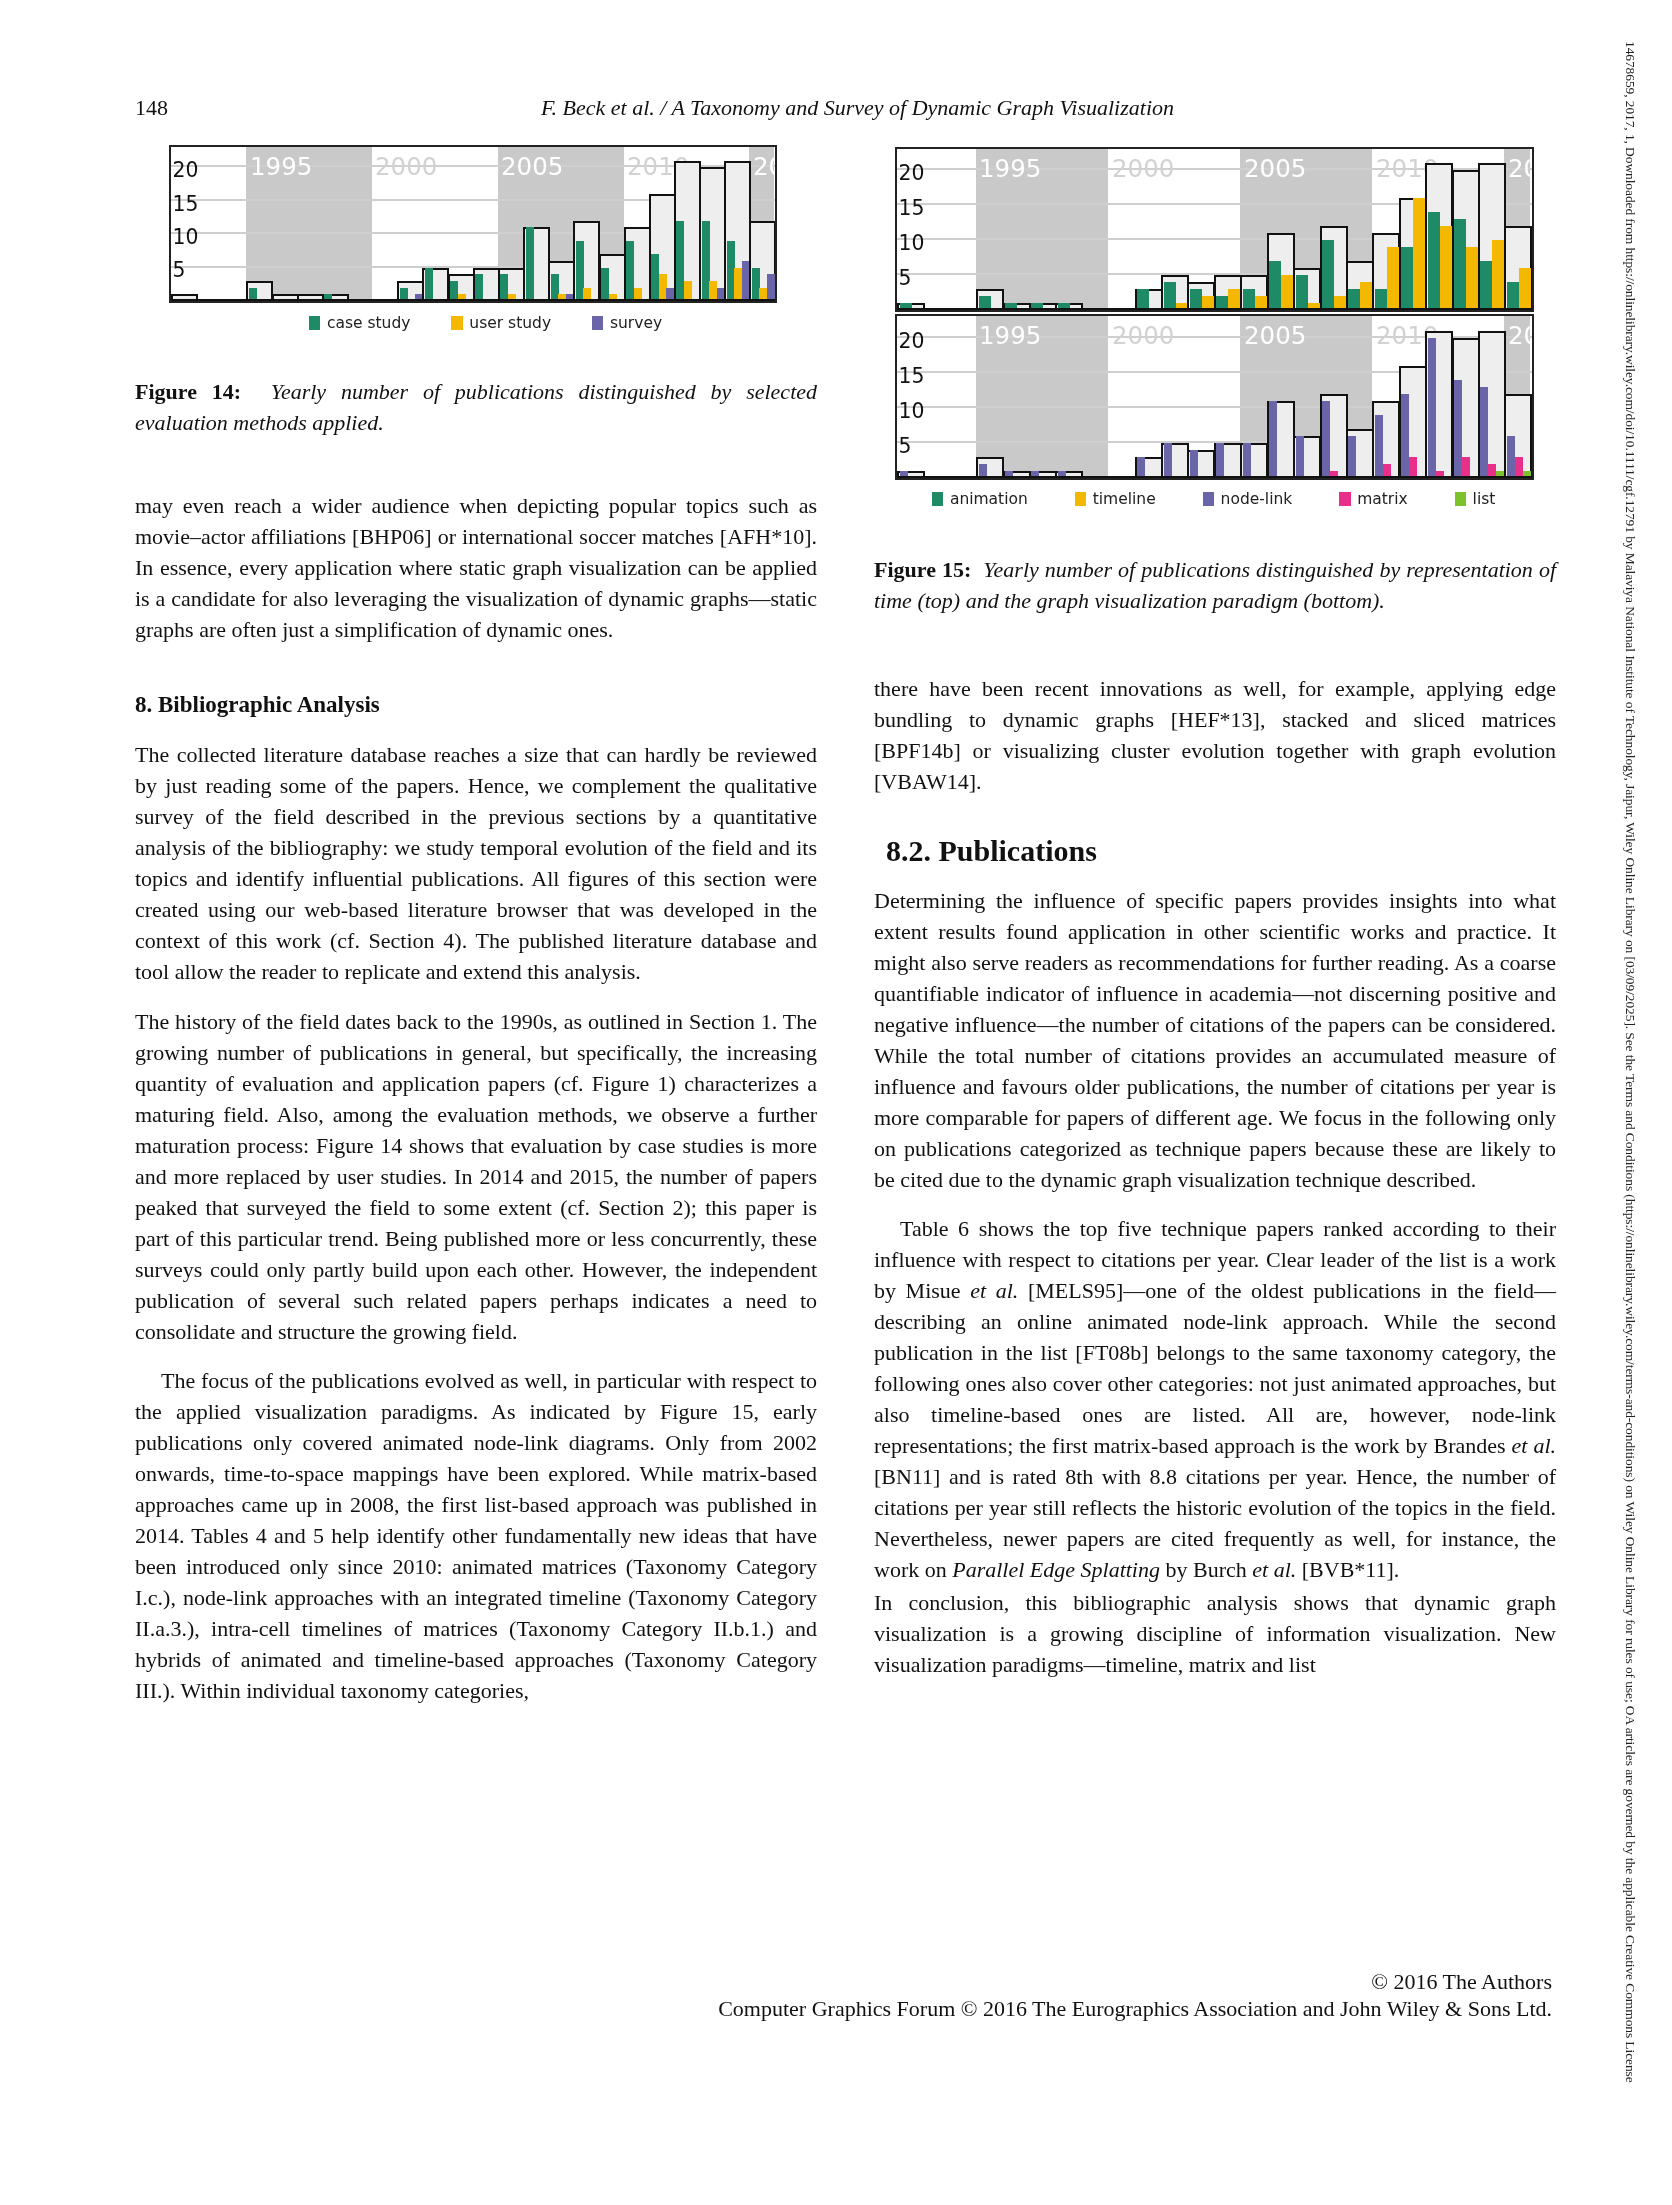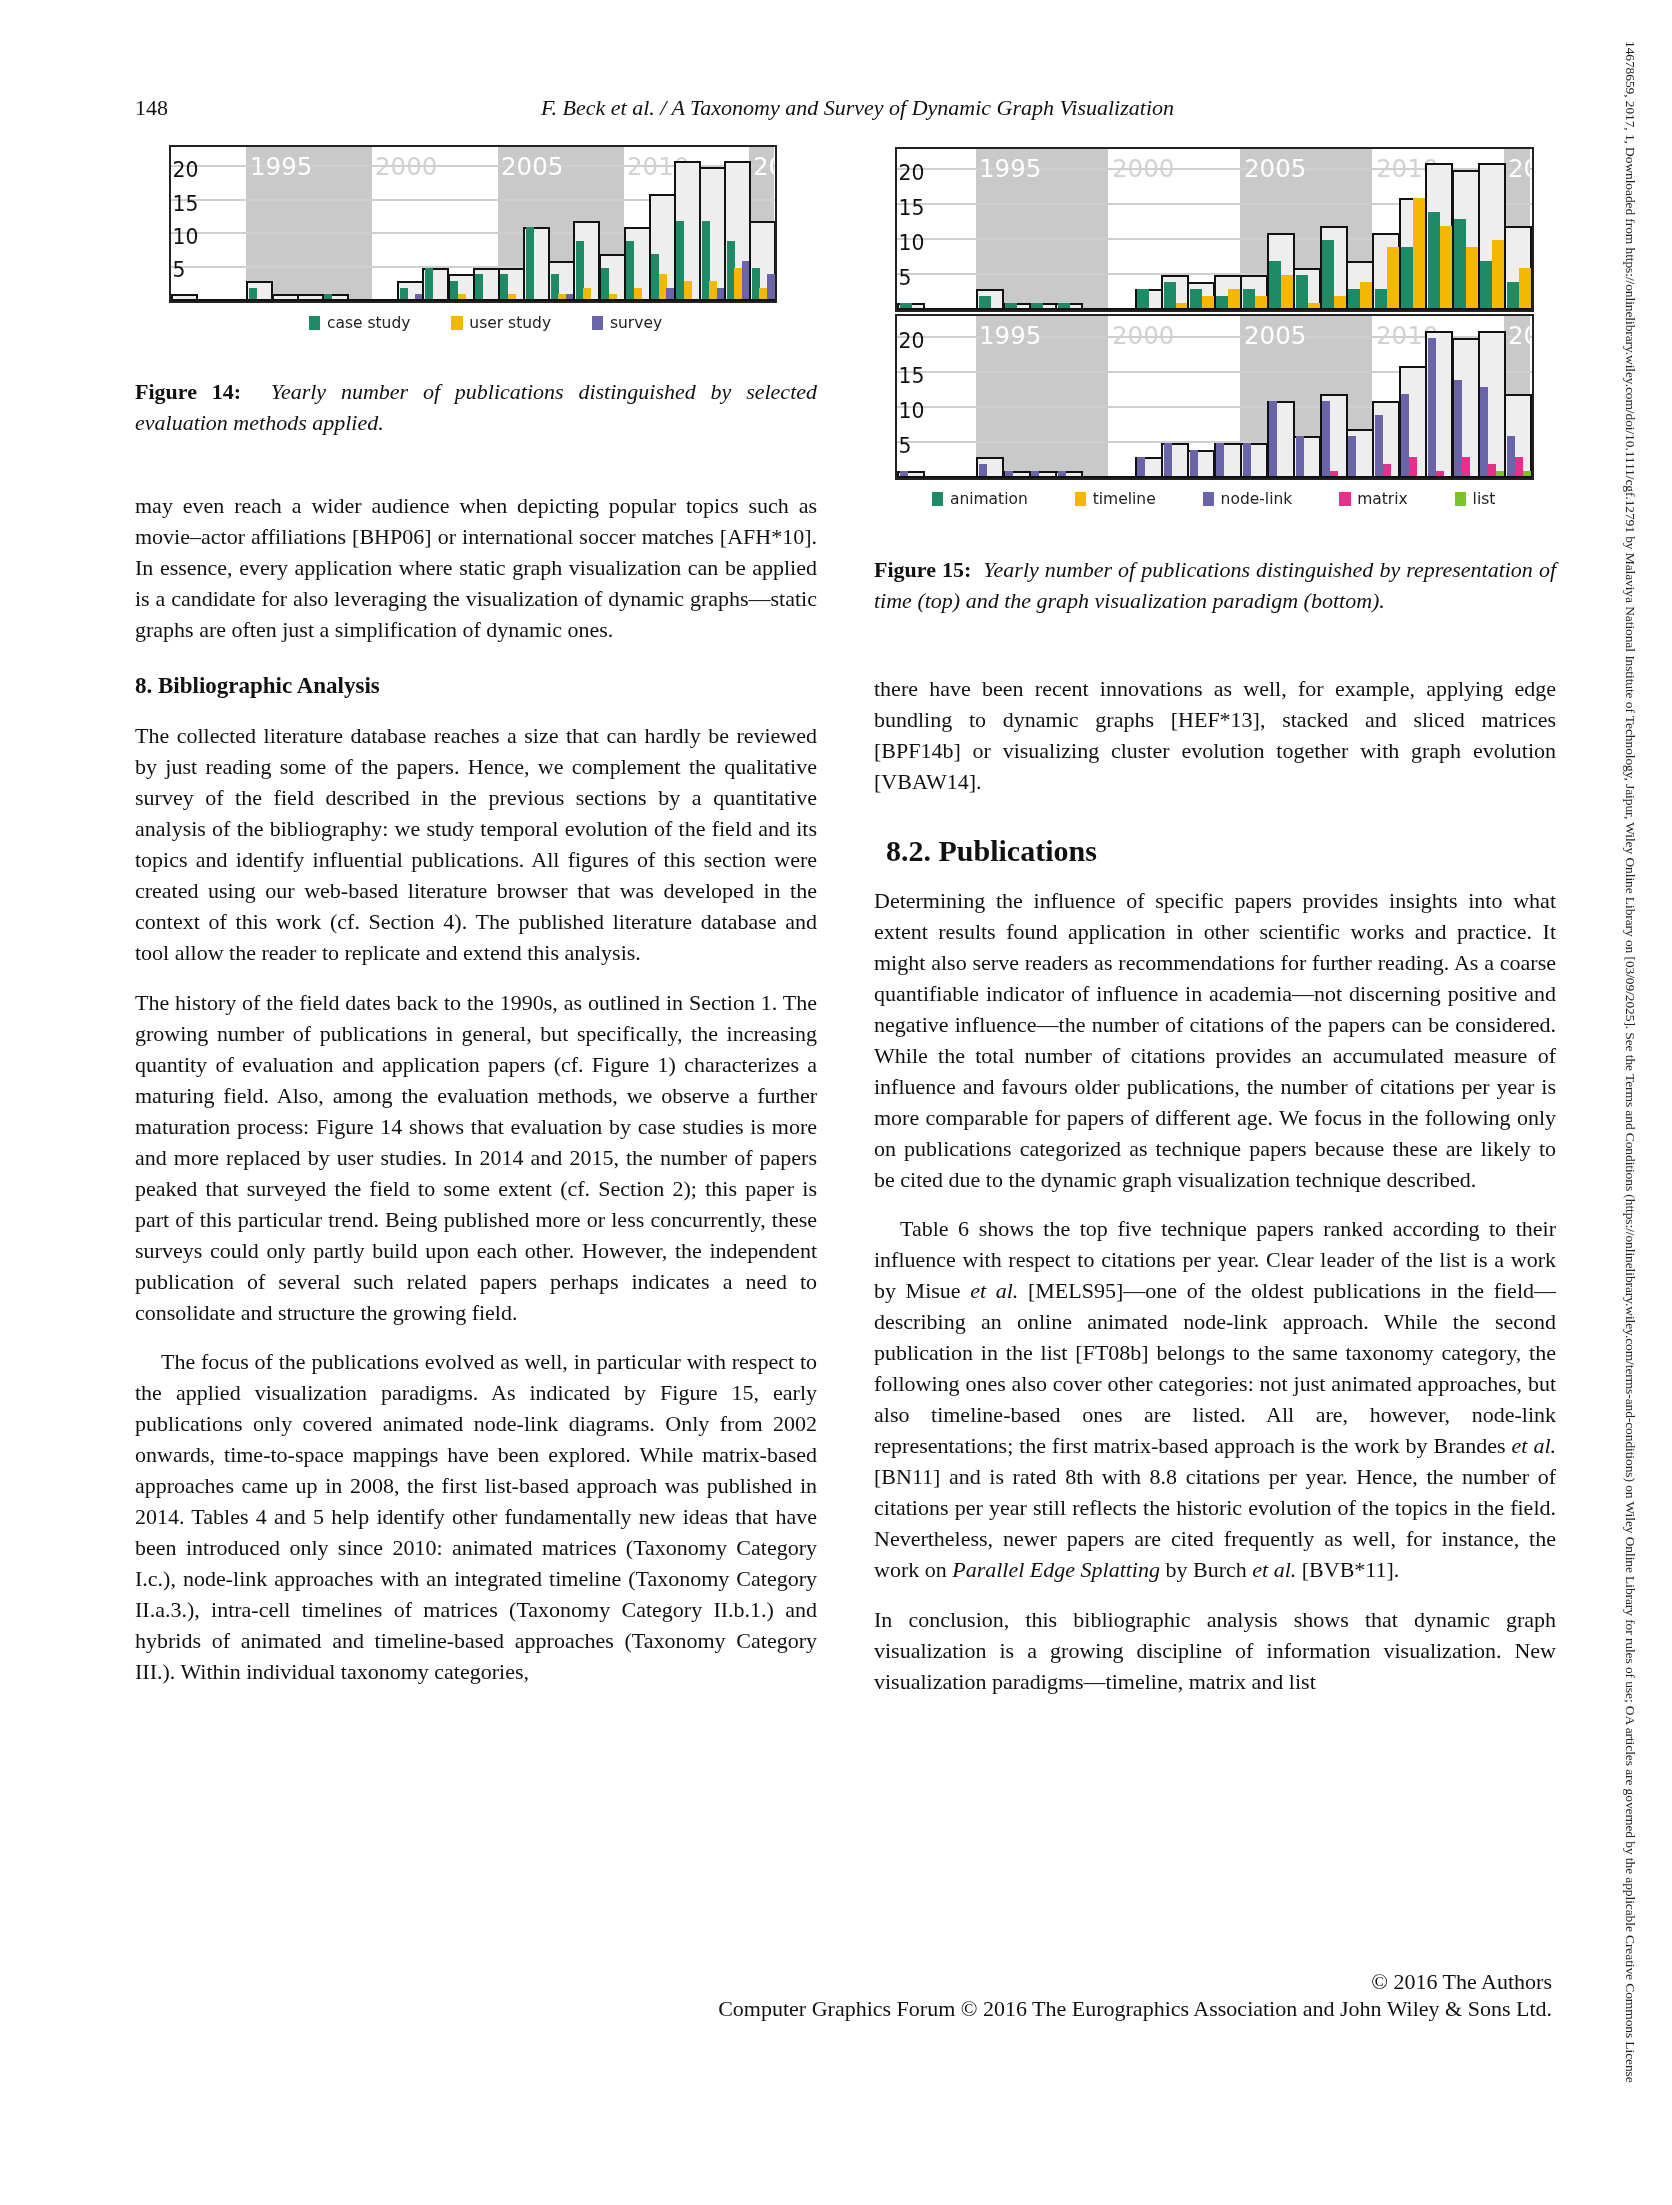--- a/index.html
+++ b/index.html
@@ -298,31 +298,31 @@
     </div>
 </div>
 
 <div class="abs caption" style="left:874px; top:554px; width:682px;">
   <b>Figure 15:</b>&nbsp;
   <i>Yearly number of publications distinguished by representation of time (top) and the graph visualization paradigm (bottom).</i>
 </div>
 
 <div class="col" style="left:135px; top:490px;">
   <p>may even reach a wider audience when depicting popular topics such as movie–actor affiliations [BHP06] or international soccer matches [AFH*10]. In essence, every application where static graph visualization can be applied is a candidate for also leveraging the visualization of dynamic graphs—static graphs are often just a simplification of dynamic ones.</p>
-  <h2 style="margin-top:26px;">8.  Bibliographic Analysis</h2>
+  <h2 style="margin-top:45px;">8.  Bibliographic Analysis</h2>
   <p style="margin-top:19px;">The collected literature database reaches a size that can hardly be reviewed by just reading some of the papers. Hence, we complement the qualitative survey of the field described in the previous sections by a quantitative analysis of the bibliography: we study temporal evolution of the field and its topics and identify influential publications. All figures of this section were created using our web-based literature browser that was developed in the context of this work (cf. Section 4). The published literature database and tool allow the reader to replicate and extend this analysis.</p>
   <p style="margin-top:19px;">The history of the field dates back to the 1990s, as outlined in Section 1. The growing number of publications in general, but specifically, the increasing quantity of evaluation and application papers (cf. Figure 1) characterizes a maturing field. Also, among the evaluation methods, we observe a further maturation process: Figure 14 shows that evaluation by case studies is more and more replaced by user studies. In 2014 and 2015, the number of papers peaked that surveyed the field to some extent (cf. Section 2); this paper is part of this particular trend. Being published more or less concurrently, these surveys could only partly build upon each other. However, the independent publication of several such related papers perhaps indicates a need to consolidate and structure the growing field.</p>
   <p class="indent" style="margin-top:18px;">The focus of the publications evolved as well, in particular with respect to the applied visualization paradigms. As indicated by Figure 15, early publications only covered animated node-link diagrams. Only from 2002 onwards, time-to-space mappings have been explored. While matrix-based approaches came up in 2008, the first list-based approach was published in 2014. Tables 4 and 5 help identify other fundamentally new ideas that have been introduced only since 2010: animated matrices (Taxonomy Category I.c.), node-link approaches with an integrated timeline (Taxonomy Category II.a.3.), intra-cell timelines of matrices (Taxonomy Category II.b.1.) and hybrids of animated and timeline-based approaches (Taxonomy Category III.). Within individual taxonomy categories,</p>
 </div>
 
 <div class="col" style="left:874px; top:673px;">
   <p>there have been recent innovations as well, for example, applying edge bundling to dynamic graphs [HEF*13], stacked and sliced matrices [BPF14b] or visualizing cluster evolution together with graph evolution [VBAW14].</p>
   <h3 style="margin-top:39px;">8.2.  Publications</h3>
   <p style="margin-top:19px;">Determining the influence of specific papers provides insights into what extent results found application in other scientific works and practice. It might also serve readers as recommendations for further reading. As a coarse quantifiable indicator of influence in academia—not discerning positive and negative influence—the number of citations of the papers can be considered. While the total number of citations provides an accumulated measure of influence and favours older publications, the number of citations per year is more comparable for papers of different age. We focus in the following only on publications categorized as technique papers because these are likely to be cited due to the dynamic graph visualization technique described.</p>
   <p class="indent" style="margin-top:18px;"><span>Table 6 shows the top five technique papers ranked according to their influence with respect to citations per year. Clear leader of the list is a work by Misue </span><i>et al.</i><span> [MELS95]—one of the oldest publications in the field—describing an online animated node-link approach. While the second publication in the list [FT08b] belongs to the same taxonomy category, the following ones also cover other categories: not just animated approaches, but also timeline-based ones are listed. All are, however, node-link representations; the first matrix-based approach is the work by Brandes </span><i>et al.</i><span> [BN11] and is rated 8th with 8.8 citations per year. Hence, the number of citations per year still reflects the historic evolution of the topics in the field. Nevertheless, newer papers are cited frequently as well, for instance, the work on </span><i>Parallel Edge Splatting</i><span> by Burch </span><i>et al.</i><span> [BVB*11].</span></p>
-  <p style="margin-top:19px;">In conclusion, this bibliographic analysis shows that dynamic graph visualization is a growing discipline of information visualization. New visualization paradigms—timeline, matrix and list</p>
+  <p style="margin-top:2px;">In conclusion, this bibliographic analysis shows that dynamic graph visualization is a growing discipline of information visualization. New visualization paradigms—timeline, matrix and list</p>
 </div>
 
 <div class="footer" style="top:1968px; right:121px;">
   <div>© 2016 The Authors</div>
   <div>Computer Graphics Forum © 2016 The Eurographics Association and John Wiley &amp; Sons Ltd.</div>
 </div>
 
 
 </body></html>

